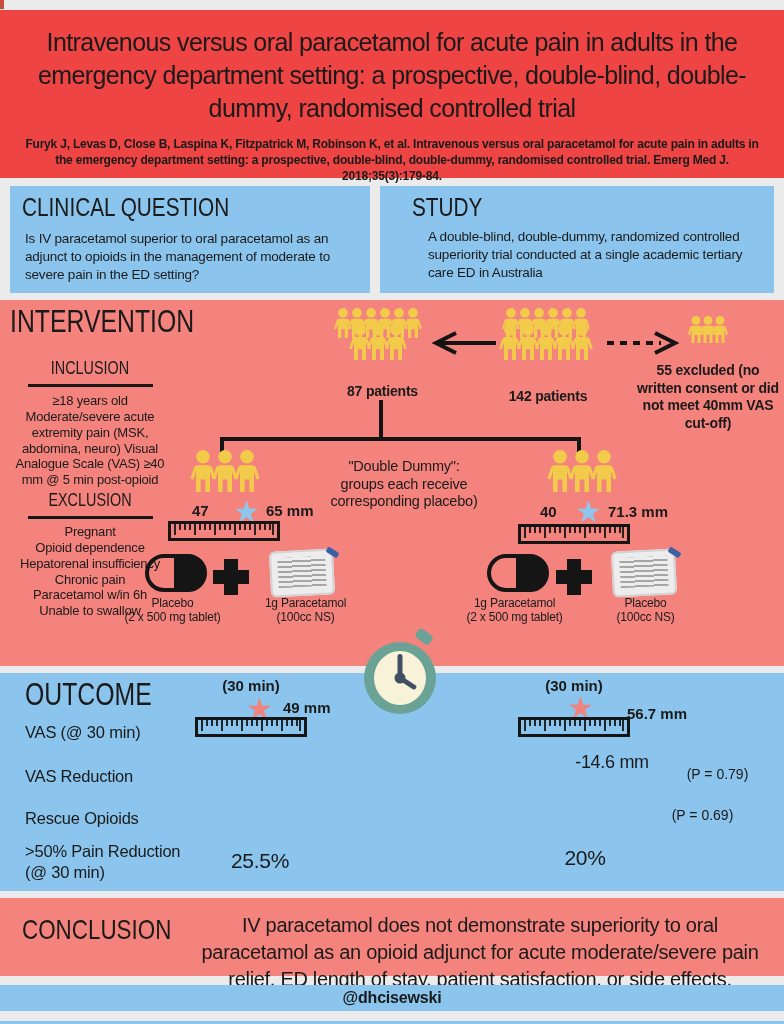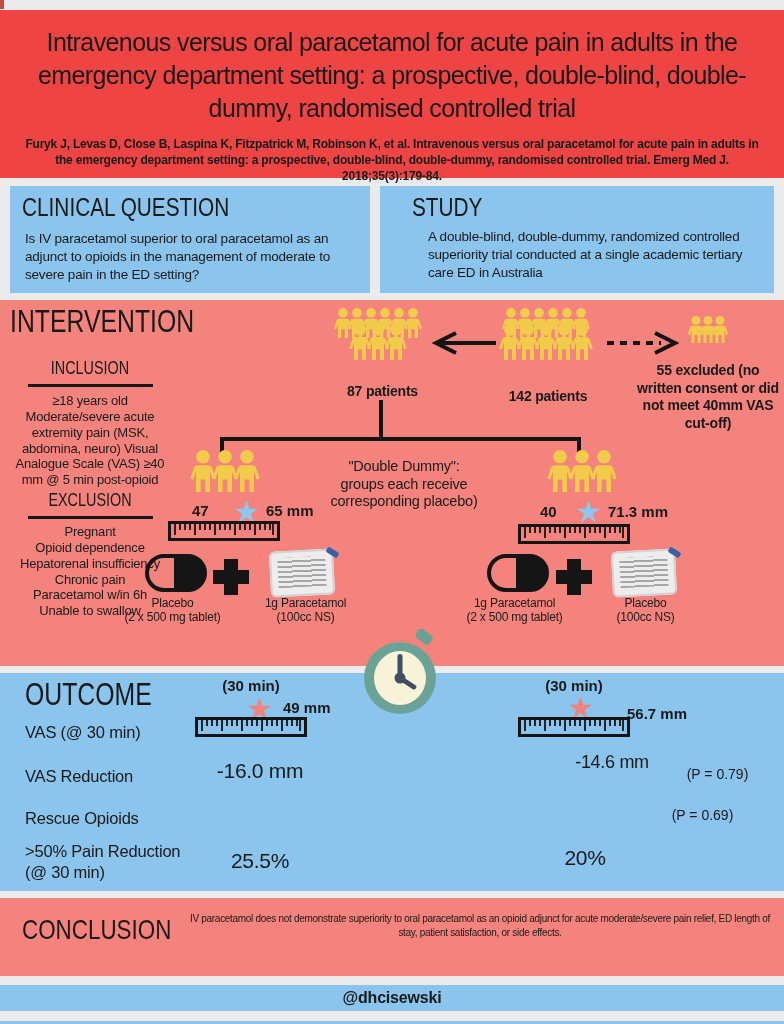--- a/index.html
+++ b/index.html
@@ -53,21 +53,21 @@
          border-radius:2px;transform:rotate(35deg);}
   .item-label{font-size:12px;line-height:1.18;font-weight:500;letter-spacing:-0.2px;}
 
   #outcome{left:0;top:673px;width:784px;height:218px;}
   .out-label{font-size:16.5px;font-weight:500;letter-spacing:-0.2px;}
   .out-value{font-size:21px;font-weight:500;letter-spacing:-0.3px;}
   .out-p{font-size:14px;font-weight:500;}
   .colhead{font-size:15px;font-weight:600;}
 
   #conclusion{left:0;top:898px;width:784px;height:78px;}
-  .conc-body{font-size:10px;line-height:1.35;font-weight:500;letter-spacing:-0.3px;}
+  .conc-body{font-size:20px;line-height:1.35;font-weight:500;letter-spacing:-0.3px;}
 
   #footer{left:0;top:985px;width:784px;height:26px;}
   .handle{width:100%;text-align:center;font-size:16px;font-weight:700;line-height:26px;letter-spacing:-0.2px;}
   #bottomline{left:0;top:1021px;width:784px;height:3px;}
   #cornermark{left:0;top:0;width:4px;height:9px;background:#c84b40;}
 </style>
 </head>
 <body>
 
 <div id="page">
@@ -312,21 +312,20 @@
 
     <span class="abs star star-pink" style="left:567px;top:20px;">★</span>
     <div class="abs vas-num" style="left:627px;top:25px;margin-top:7px;">56.7 mm</div>
     <svg class="abs" style="left:518px;top:44px;" width="112" height="20" viewBox="0 0 112 20">
         <use href="#ruler-sym"></use>
       </svg>
 
     <div class="abs out-label" style="left:25px;top:50px;">VAS (@ 30 min)</div>
 
     <div class="abs out-label" style="left:25px;top:94px;">VAS Reduction</div>
-    <div class="abs out-value center" style="left:180px;top:86px;width:160px;">-16.0 mm</div>
     <div class="abs out-value center" style="left:532px;top:79px;width:160px;font-size:18px;">-14.6 mm</div>
     <div class="abs out-p center" style="left:655px;top:93px;width:125px;">(P = 0.79)</div>
 
     <div class="abs out-label" style="left:25px;top:136px;">Rescue Opioids</div>
     <div class="abs out-p center" style="left:640px;top:134px;width:125px;">(P = 0.69)</div>
 
     <div class="abs out-label" style="left:25px;top:168px;width:180px;line-height:1.25;">&gt;50% Pain Reduction (@ 30 min)</div>
     <div class="abs out-value center" style="left:180px;top:176px;width:160px;">25.5%</div>
     <div class="abs out-value center" style="left:505px;top:173px;width:160px;">20%</div>
   </div>

